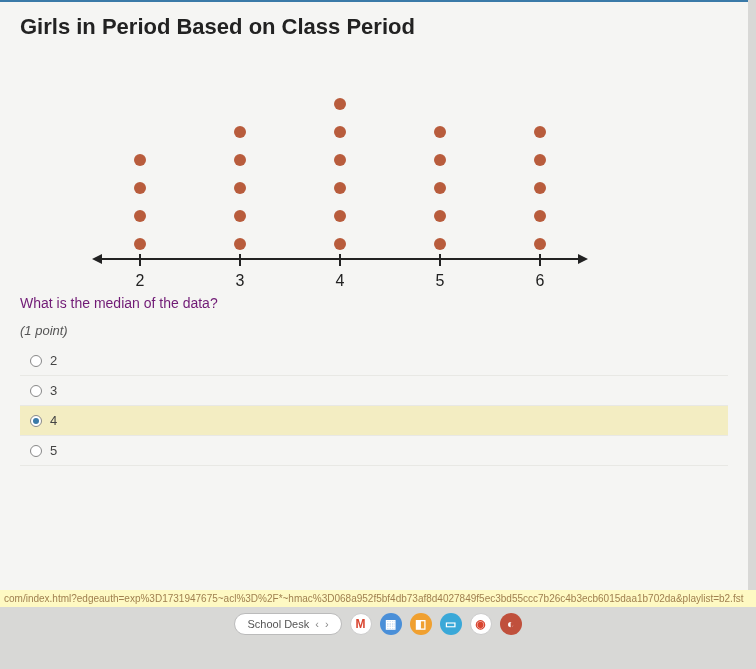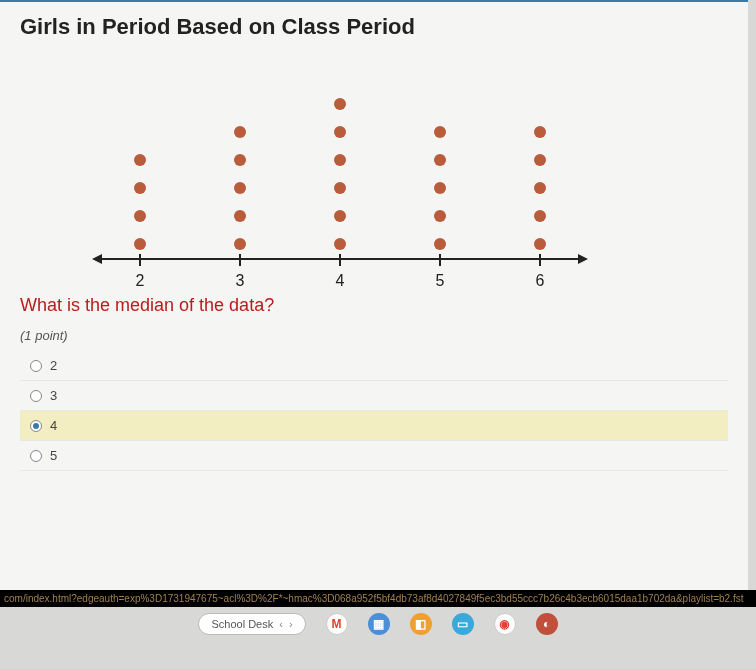--- a/index.html
+++ b/index.html
@@ -70,22 +70,22 @@
     }
     .dot {
       position: absolute;
       width: 12px;
       height: 12px;
       background: #b85c3c;
       border-radius: 50%;
       transform: translateX(-50%);
     }
     .question-text {
-      font-size: 18px;
-      color: #b91c1c;
+      font-size: 14px;
+      color: #701a75;
     }
     .points {
       font-size: 13px;
       font-style: italic;
       color: #555;
       margin: 12px 0 8px 0;
     }
     .option {
       padding: 7px 10px;
       font-size: 13px;
@@ -110,29 +110,29 @@
     .radio.checked::after {
       content: '';
       width: 6px; height: 6px;
       background: #3a7aa8;
       border-radius: 50%;
     }
     .url-bar {
       font-size: 10px;
       color: #a08050;
       padding: 3px 4px;
-      background: #000000;
+      background: #fef9c3;
       white-space: nowrap;
       overflow: hidden;
     }
     .taskbar {
       display: flex;
       align-items: center;
       justify-content: center;
-      gap: 20px;
+      gap: 8px;
       padding: 6px 16px;
       background: #d8d8d6;
     }
     .task-btn {
       background: #fff;
       border: 1px solid #bbb;
       border-radius: 14px;
       padding: 4px 12px;
       font-size: 11px;
       color: #555;

